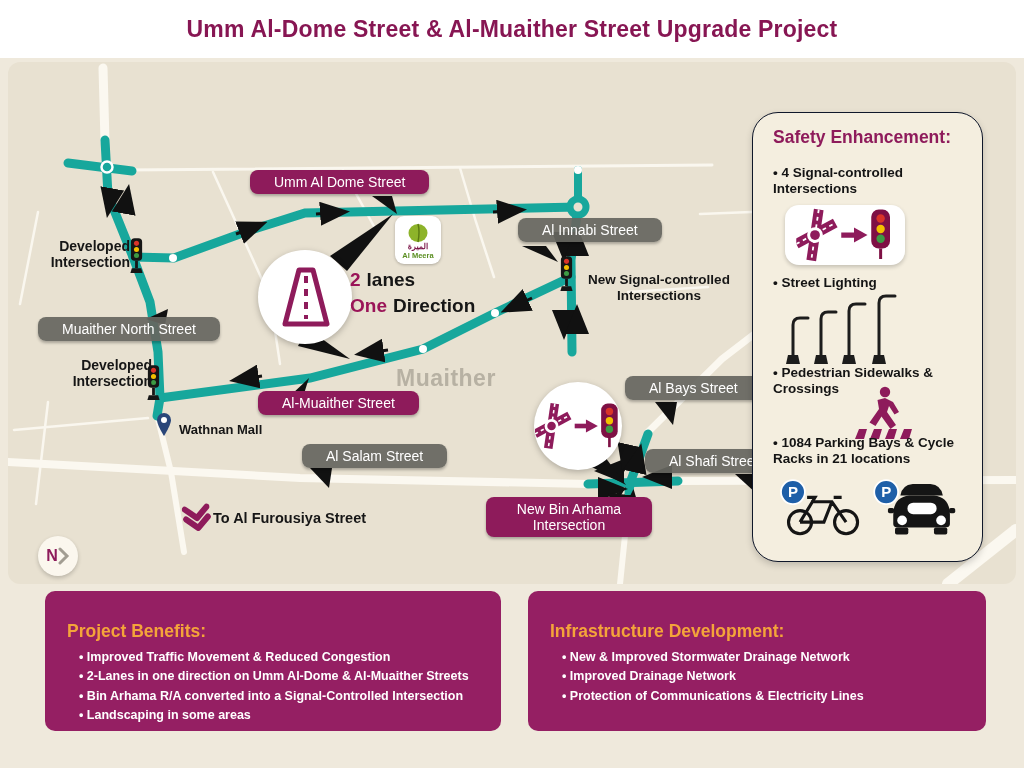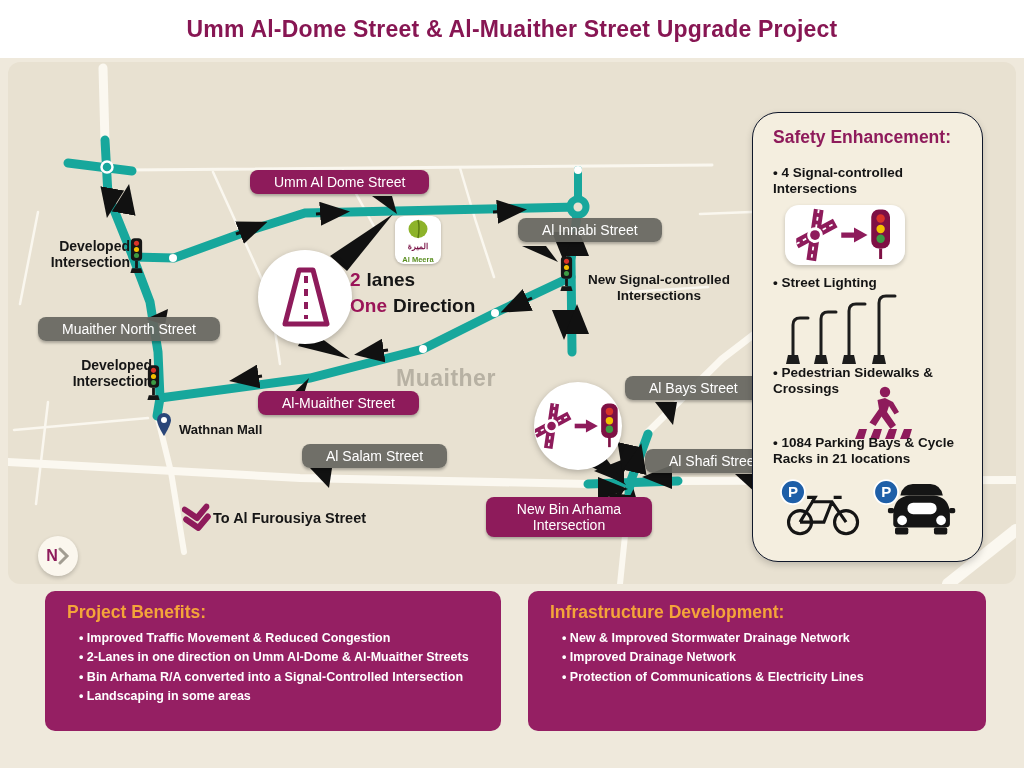--- a/index.html
+++ b/index.html
@@ -44,21 +44,21 @@
                 line-height:1.35;color:#161616}
   .ct-m{color:#9A1458;margin-right:6px}
 
   #compass{position:absolute;left:30px;top:474px;width:40px;height:40px;background:#FBF7EE;
            border-radius:50%;box-shadow:0 2px 4px rgba(0,0,0,.2);
            display:flex;align-items:center;justify-content:center}
   #compass .n{color:#8E1B5B;font-weight:bold;font-size:16px}
 
   #almeera{position:absolute;left:387px;top:154px;width:46px;height:48px;background:#fff;
            border-radius:9px;box-shadow:0 1px 3px rgba(0,0,0,.25);
-           display:flex;flex-direction:column;align-items:center;justify-content:space-between;
+           display:flex;flex-direction:column;align-items:center;justify-content:center;
            padding-top:3px;box-sizing:border-box}
   #almeera .ar{font-size:8px;font-weight:bold;color:#7A1347;line-height:1.1}
   #almeera .en{font-size:7.5px;font-weight:bold;color:#5B8F22;line-height:1.1}
 
   #pin{position:absolute;left:148px;top:350px}
   #fur-icon{position:absolute;left:175px;top:442px;transform:rotate(-8deg)}
 
   
   .safety{position:absolute;left:752px;top:112px;width:231px;height:450px;box-sizing:border-box;
           background:#F4EEDF;border:1px solid #0f172a;border-radius:26px;
@@ -73,21 +73,21 @@
   #s3{top:322px;width:200px}
   .sigbox{position:absolute;left:32px;top:92px;width:120px;height:60px;background:#fff;
           border-radius:14px;box-shadow:0 2px 4px rgba(0,0,0,.2);
           display:flex;align-items:center;justify-content:center}
   #lights{position:absolute;left:30px;top:180px}
   #ped{position:absolute;left:100px;top:272px}
   .parkrow{position:absolute;left:24px;top:362px;width:180px;display:flex;gap:10px}
 
   
   .bpanel{position:absolute;top:591px;height:140px;background:#951F63;border-radius:10px;
-          box-sizing:border-box;padding:11px 8px 0 22px;color:#fff}
+          box-sizing:border-box;padding:30px 8px 0 22px;color:#fff}
   .bpanel h2{margin:0 0 6px 0;font-size:17.5px;color:#F4A43A}
   .bpanel ul{list-style:none;margin:4px;padding:0 0 0 8px}
   .bpanel li{font-size:12.5px;font-weight:bold;line-height:1.55;white-space:nowrap}
   .bpanel li::before{content:"• "}
   #benefits{left:45px;width:456px}
   #infra{left:528px;width:458px}
 </style>
 </head>
 <body>
 

